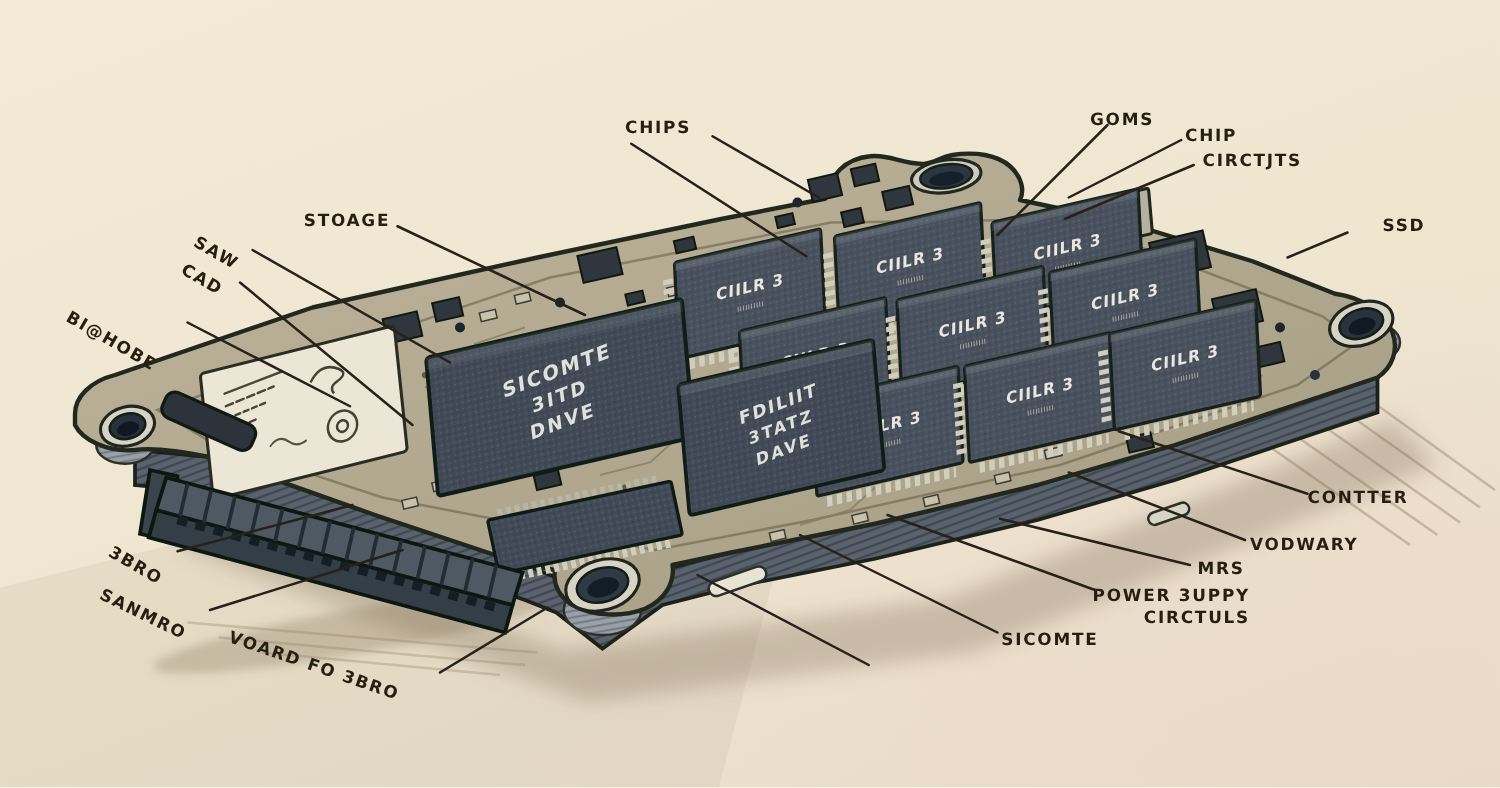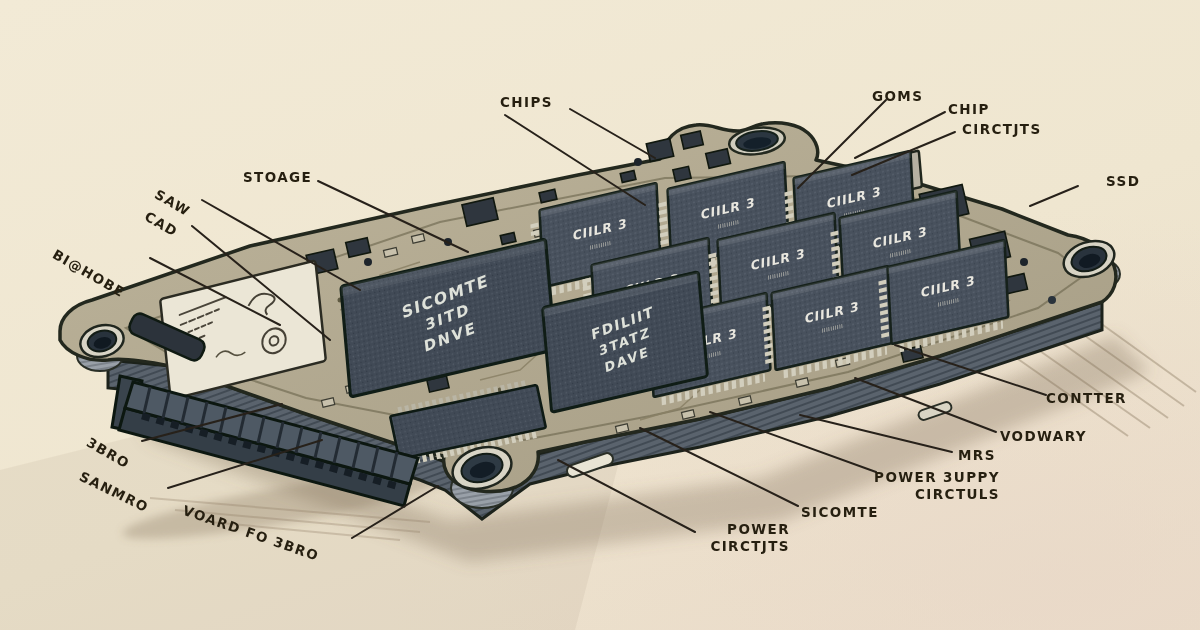--- a/index.html
+++ b/index.html
@@ -330,21 +330,17 @@
 <div class="lbl" style="left:962px;top:121px">CIRCTJTS</div>
 <div class="lbl" style="left:1106px;top:173px">SSD</div>
 <div class="lbl" style="left:1046px;top:390px">CONTTER</div>
 <div class="lbl" style="left:1000px;top:428px">VODWARY</div>
 <div class="lbl" style="left:958px;top:447px">MRS</div>
 <div class="lbl center" style="left:872px;top:469px;width:128px">
   <div>POWER 3UPPY</div>
   <div>CIRCTULS</div>
 </div>
 <div class="lbl" style="left:801px;top:504px">SICOMTE</div>
-<div class="lbl center" style="left:695px;top:521px;width:95px">
-  <div>POWER</div>
-  <div>CIRCTJTS</div>
-</div>
 <div class="lbl r30" style="left:92px;top:434px">3BRO</div>
 <div class="lbl r26" style="left:84px;top:468px">SANMRO</div>
 <div class="lbl r19" style="left:186px;top:502px">VOARD FO 3BRO</div>
 
 </div>
 
 </body></html>

